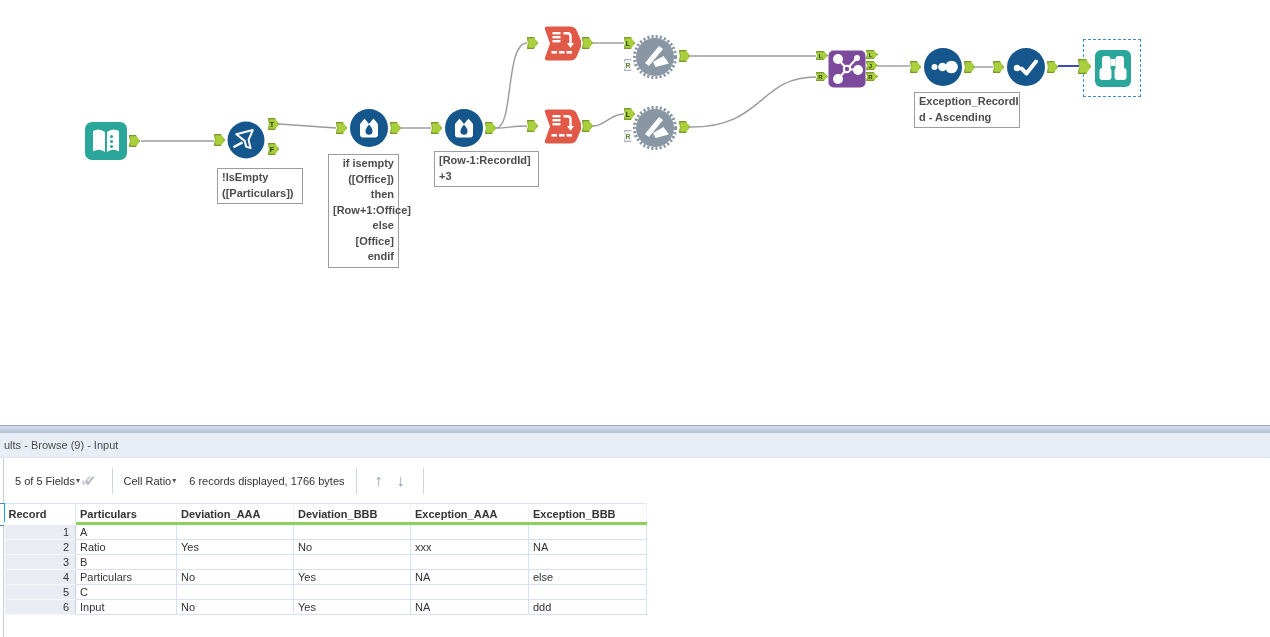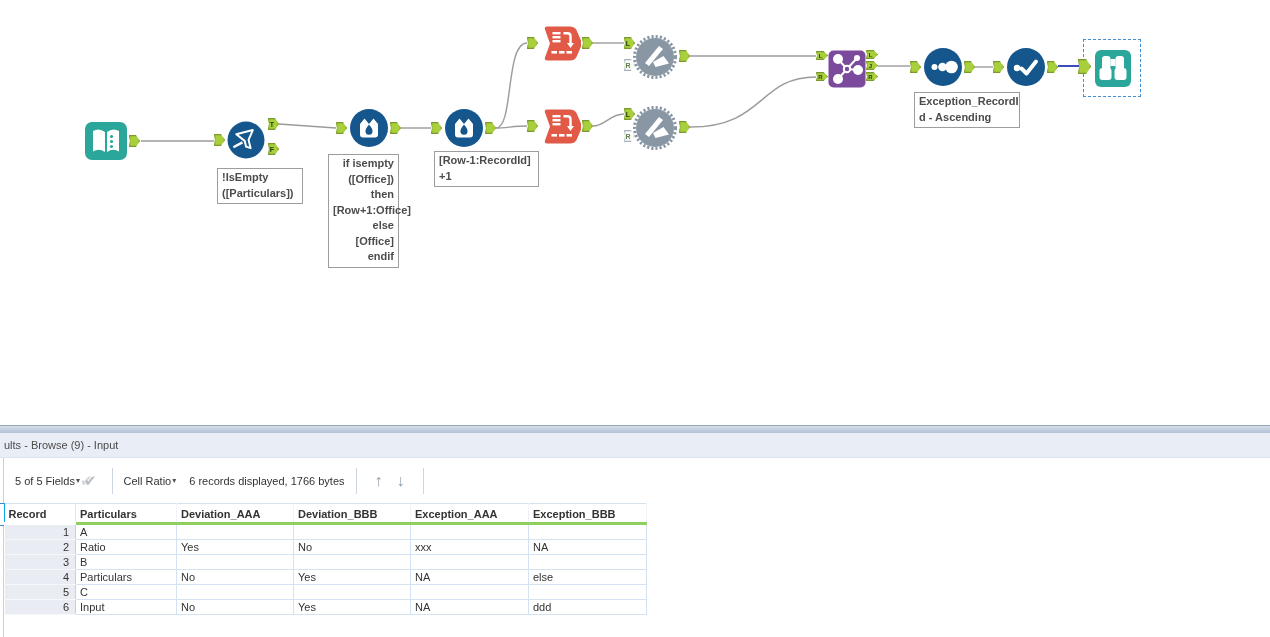--- a/index.html
+++ b/index.html
@@ -135,21 +135,21 @@
     <div class="tool" style="left:444px; top:108px;">
       <svg width="40" height="40" viewBox="0 0 40 40">
         <circle cx="20" cy="20" r="19" fill="var(--tool-blue,#15568c)"></circle>
         <path d="M11 16 L15.5 10.5 L20 16 L24.5 10.5 L29 16 V26.5 Q29 29.5 26 29.5 H14 Q11 29.5 11 26.5 Z" fill="#fff"></path>
         <path d="M20 16.5 C22.8 20 23.5 21.6 23.5 23.2 A3.5 3.5 0 0 1 16.5 23.2 C16.5 21.6 17.2 20 20 16.5 Z" fill="var(--tool-blue,#15568c)"></path>
       </svg>
       <span class="tag" style="left:-13px; top:14px;"></span>
       <span class="tag" style="left:41px; top:14px;"></span>
     </div>
     <div class="note" style="left:434px; top:151px; width:105px;">[Row-1:RecordId]
-+1</div>
++3</div>
 
     <div class="tool" style="left:541px; top:25px;">
       <svg width="40" height="37" viewBox="0 0 40 37">
         <path d="M6 1.5 H29 Q33.5 1.5 35.5 5 L40 15.5 Q41.5 18.5 40 21.5 L35.5 32 Q33.5 35.5 29 35.5 H6 Q3 35.5 4 32.5 L9 18.5 L4 4.5 Q3 1.5 6 1.5 Z" fill="var(--tool-orange,#e05a47)"></path>
         <rect x="11.5" y="7" width="8" height="2.4" fill="#fff"></rect>
         <rect x="11.5" y="11" width="8" height="2.4" fill="#fff"></rect>
         <rect x="11.5" y="15" width="8" height="2.4" fill="#fff"></rect>
         <path d="M22.5 8.2 H26.5 Q29.5 8.2 29.5 11.2 V18.5" stroke="#fff" stroke-width="2.4" fill="none"></path>
         <path d="M26 18 h7 l-3.5 5 Z" fill="#fff"></path>
         <rect x="10.5" y="26" width="5.5" height="2.6" fill="#fff"></rect>

